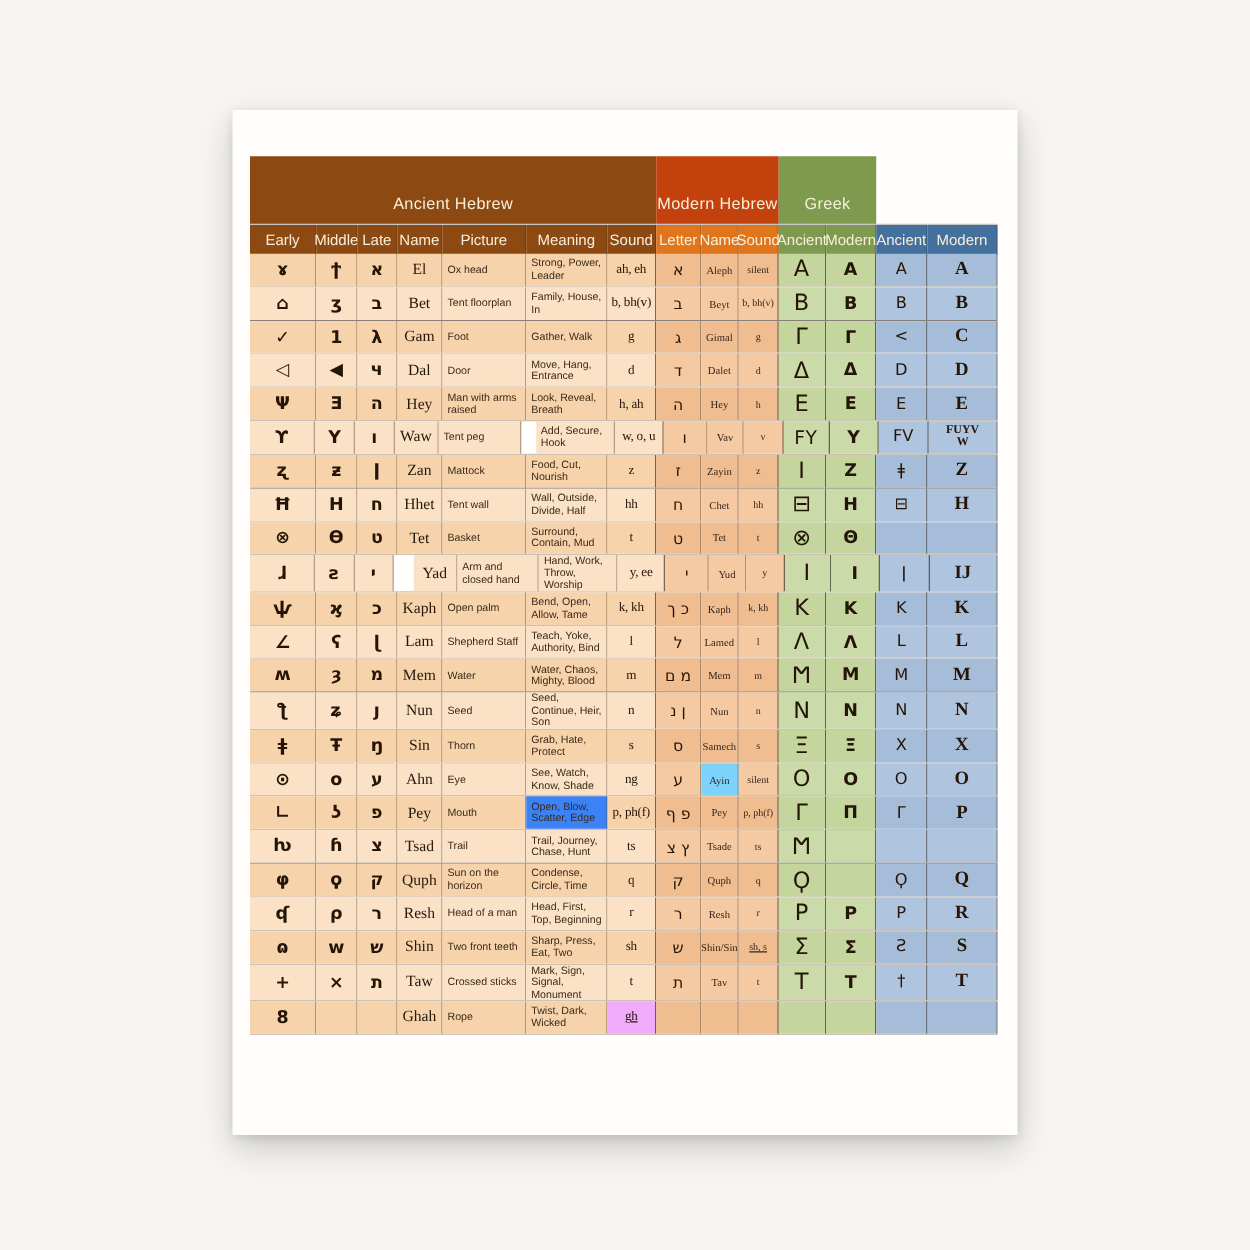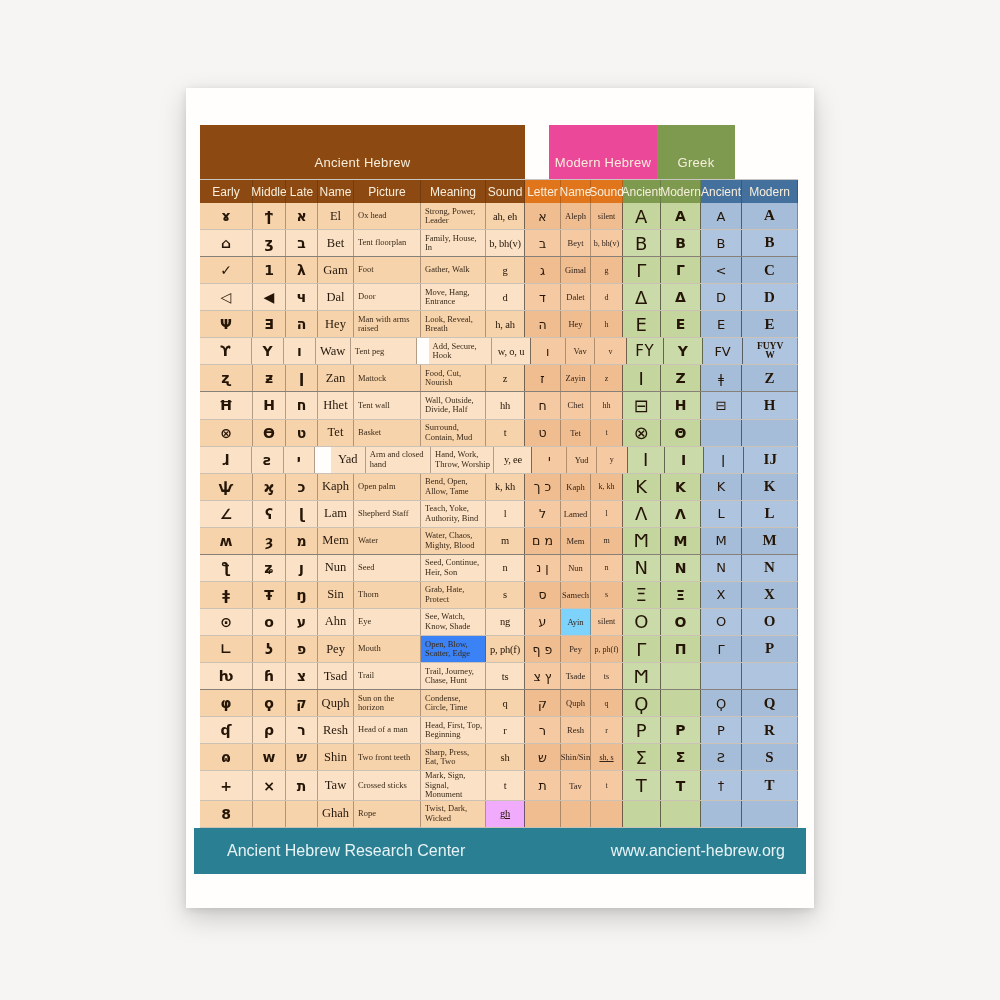--- a/index.html
+++ b/index.html
@@ -17,21 +17,21 @@
                   font-size:12px;box-sizing:border-box;border-right:1px solid rgba(0,0,0,.18);}
   .tbody{position:absolute;left:14px;top:115px;width:598px;height:625px;display:flex;flex-direction:column;}
   .trow{flex:1;display:flex;border-bottom:1px solid rgba(120,95,65,.38);}
   .trow.crease{border-bottom:1.6px solid rgba(55,44,32,.6);}
   .cell{box-sizing:border-box;display:flex;align-items:center;justify-content:center;
         border-right:1px solid rgba(80,62,45,.42);overflow:hidden;color:#241506;}
   .cell.secend{border-right:1px solid rgba(35,30,25,.62);}
   
   .glyph{font-family:"DejaVu Sans", sans-serif;font-size:14px;font-weight:bold;}
   .lname{font-family:"Liberation Serif", serif;font-size:12.5px;color:#26180c;}
-  .small{font-family:Liberation Serif, serif;font-size:8.5px;line-height:1.12;color:#3a2a18;
+  .small{font-family:Liberation Sans, sans-serif;font-size:8.5px;line-height:1.12;color:#3a2a18;
          justify-content:flex-start;text-align:left;padding:0 2px 0 4px;}
   .sound{font-family:"Liberation Serif", serif;font-size:10.5px;letter-spacing:-.2px;}
   .heb{font-family:"DejaVu Sans", sans-serif;font-size:12.5px;gap:4px;}
   .heb span{unicode-bidi:isolate;}
   .smallc{font-family:"Liberation Serif", serif;font-size:8.5px;color:#33241a;text-align:center;
           padding:0 1px;}
   .tiny{font-family:"Liberation Serif", serif;font-size:8px;color:#33241a;}
   .gra{font-family:"DejaVu Sans", sans-serif;font-size:18px;font-weight:500;letter-spacing:.5px;}
   .gra.multi{font-size:15px;}
   .grm{font-family:"DejaVu Sans", sans-serif;font-size:14px;font-weight:bold;}
@@ -44,21 +44,21 @@
            color:#e8f3f5;font-size:16px;}
 </style>
 </head>
 <body>
 
 <div class="page">
   <div class="poster">
 
     <div class="titleband">
       <div class="sec" id="sec-ah" style="width: 325px; background: rgb(140, 74, 18);">Ancient Hebrew</div>
-      <div class="sec" id="sec-mh" style="width: 108px; background: #ec4899; margin-left: 24px;">Modern Hebrew</div>
+      <div class="sec" id="sec-mh" style="width: 98px; background: #c2410c;">Modern Hebrew</div>
       <div class="sec" id="sec-gr" style="width: 78px; background: rgb(125, 154, 79);">Greek</div>
     </div>
 
     <div class="colhead" id="colhead">
         <div class="hcell" style="width: 53px; background: rgb(140, 74, 18);">Early</div>
         <div class="hcell" style="width: 33px; background: rgb(140, 74, 18);">Middle</div>
         <div class="hcell" style="width: 32px; background: rgb(140, 74, 18);">Late</div>
         <div class="hcell" style="width: 36px; background: rgb(140, 74, 18);">Name</div>
         <div class="hcell" style="width: 67px; background: rgb(140, 74, 18);">Picture</div>
         <div class="hcell" style="width: 65px; background: rgb(140, 74, 18);">Meaning</div>
@@ -526,19 +526,15 @@
           <div class="cell heb" style="width: 36px; background: rgb(240, 189, 144);"></div>
           <div class="cell smallc" style="width: 30px; background: rgb(240, 189, 144);"></div>
           <div class="cell tiny secend" style="width: 32px; background: rgb(240, 189, 144);"></div>
           <div class="cell gra secend" style="width: 38px; background: rgb(196, 213, 158);"></div>
           <div class="cell grm secend" style="width: 40px; background: rgb(196, 213, 158);"></div>
           <div class="cell laa secend" style="width: 41px; background: rgb(166, 189, 217);"></div>
           <div class="cell lam" style="width: 56px; background: rgb(166, 189, 217);"></div>
         </div>
       </div>
 
-    <div class="tfooter" style="background: rgb(43, 127, 147);">
-      <span>Ancient Hebrew Research Center</span>
-      <span>www.ancient-hebrew.org</span>
-    </div>
 
   </div>
 </div>
 
 </body></html>

